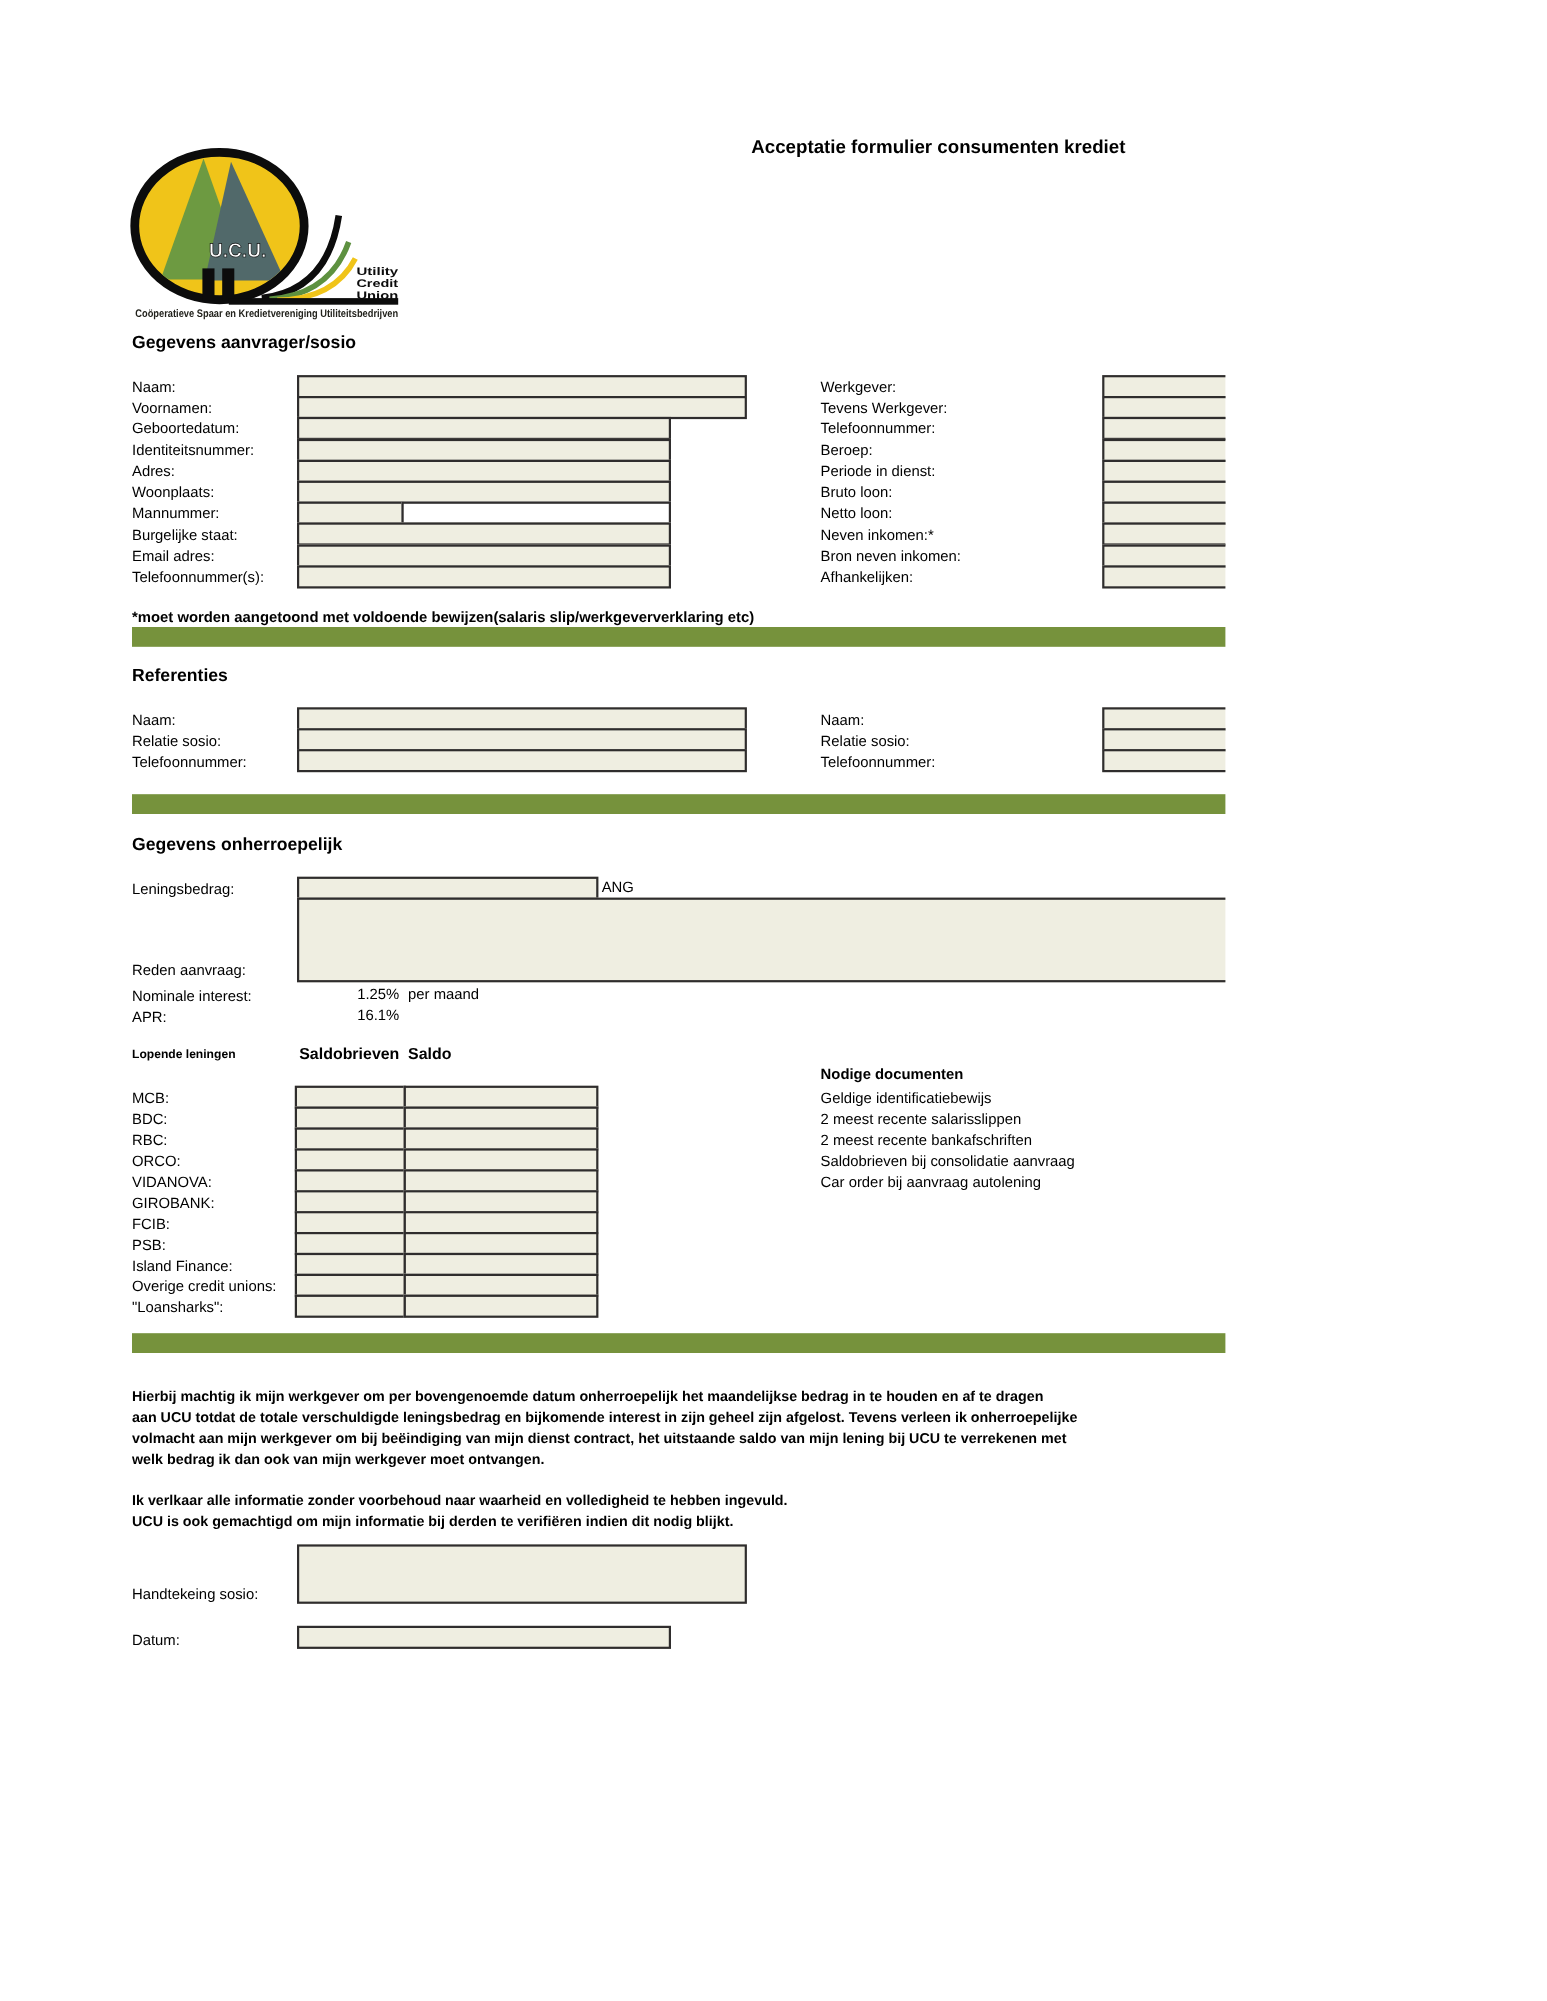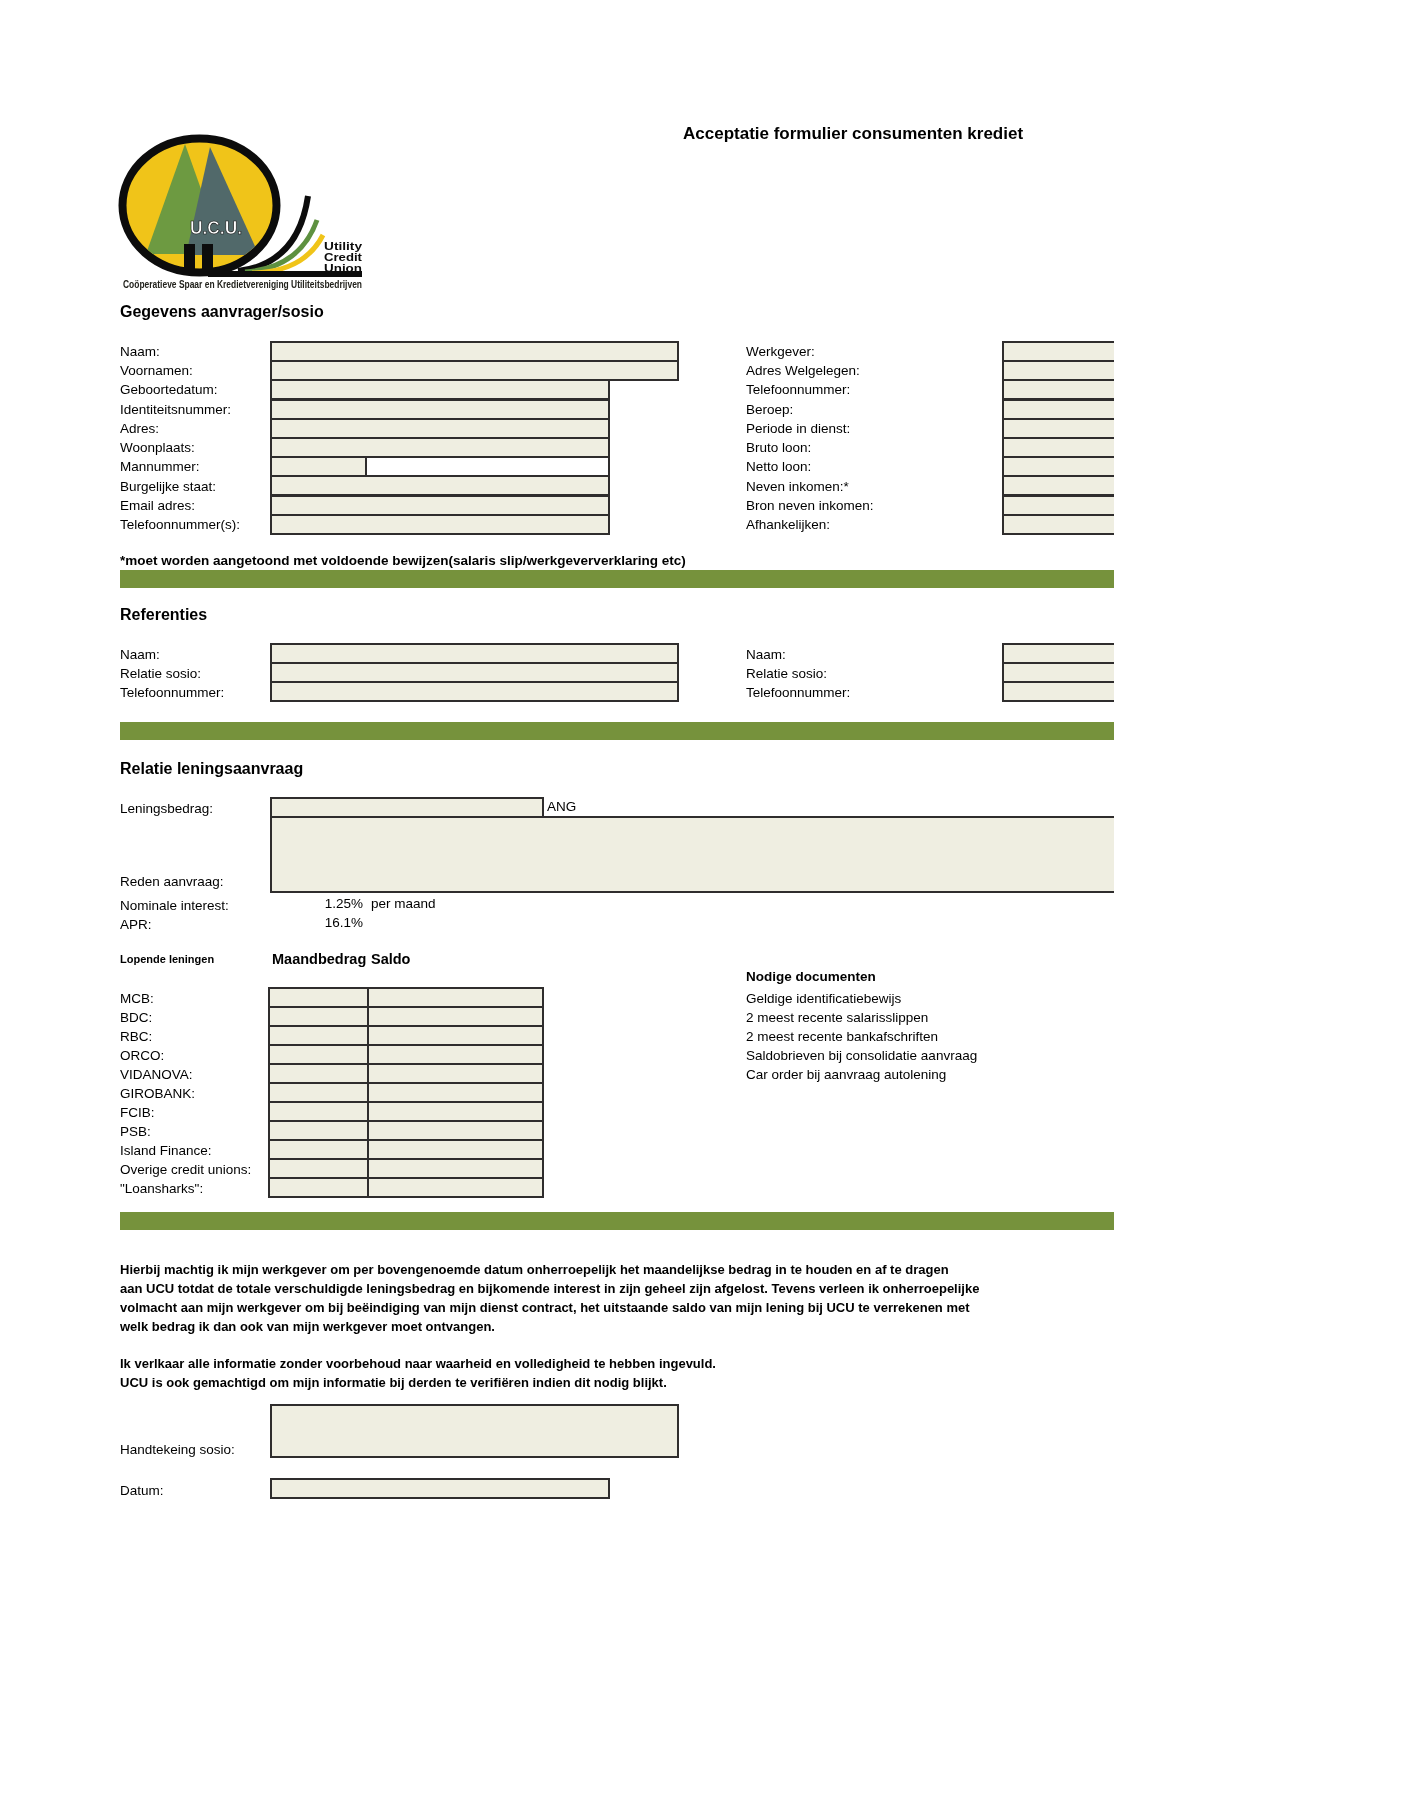--- a/index.html
+++ b/index.html
@@ -67,21 +67,21 @@
   <div class="cell" style="left:270px;top:399px;width:340px;"></div>
   <div class="cell" style="left:270px;top:418px;width:340px;"></div>
   <div class="cell" style="left:270px;top:437px;width:340px;"></div>
   <div class="cell" style="left:270px;top:456px;width:97px;"></div>
   <div class="cell white" style="left:365px;top:456px;width:245px;"></div>
   <div class="cell" style="left:270px;top:475px;width:340px;"></div>
   <div class="cell" style="left:270px;top:495px;width:340px;"></div>
   <div class="cell" style="left:270px;top:514px;width:340px;"></div>
 
   <div class="lbl" style="left:746px;top:342px;">Werkgever:</div>
-  <div class="lbl" style="left:746px;top:361px;">Adres Welgelegen:</div>
+  <div class="lbl" style="left:746px;top:361px;">Tevens Werkgever:</div>
   <div class="lbl" style="left:746px;top:380px;">Telefoonnummer:</div>
   <div class="lbl" style="left:746px;top:400px;">Beroep:</div>
   <div class="lbl" style="left:746px;top:419px;">Periode in dienst:</div>
   <div class="lbl" style="left:746px;top:438px;">Bruto loon:</div>
   <div class="lbl" style="left:746px;top:457px;">Netto loon:</div>
   <div class="lbl" style="left:746px;top:477px;">Neven inkomen:*</div>
   <div class="lbl" style="left:746px;top:496px;">Bron neven inkomen:</div>
   <div class="lbl" style="left:746px;top:515px;">Afhankelijken:</div>
 
   <div class="cell" style="left:1002px;top:341px;width:216px;"></div>
@@ -109,37 +109,37 @@
 
   <div class="lbl" style="left:746px;top:645px;">Naam:</div>
   <div class="lbl" style="left:746px;top:664px;">Relatie sosio:</div>
   <div class="lbl" style="left:746px;top:683px;">Telefoonnummer:</div>
   <div class="cell" style="left:1002px;top:643px;width:283px;"></div>
   <div class="cell" style="left:1002px;top:662px;width:283px;"></div>
   <div class="cell" style="left:1002px;top:681px;width:283px;"></div>
 
   <div class="bar" style="top:722px;"></div>
 
-  <div class="h" style="left:120px;top:760px;">Relatie leningsaanvraag</div>
+  <div class="h" style="left:120px;top:760px;">Gegevens onherroepelijk</div>
 
   <div class="lbl" style="left:120px;top:799px;">Leningsbedrag:</div>
   <div class="cell" style="left:270px;top:797px;width:274px;"></div>
   <div class="val" style="left:547px;top:799px;">ANG</div>
 
   <div class="cell" style="left:270px;top:816px;width:1015px;height:77px;"></div>
   <div class="lbl" style="left:120px;top:872px;">Reden aanvraag:</div>
 
   <div class="lbl" style="left:120px;top:896px;">Nominale interest:</div>
   <div class="val" style="left:270px;top:896px;width:93px;text-align:right;">1.25%</div>
   <div class="val" style="left:371px;top:896px;">per maand</div>
   <div class="lbl" style="left:120px;top:915px;">APR:</div>
   <div class="val" style="left:270px;top:915px;width:93px;text-align:right;">16.1%</div>
 
   <div class="lbl b" style="left:120px;top:950px;font-size:11px;">Lopende leningen</div>
-  <div class="lbl b" style="left:272px;top:950px;font-size:14.5px;">Maandbedrag</div>
+  <div class="lbl b" style="left:272px;top:950px;font-size:14.5px;">Saldobrieven</div>
   <div class="lbl b" style="left:371px;top:950px;font-size:14.5px;">Saldo</div>
 
   <div class="lbl" style="left:120px;top:989px;">MCB:</div>
   <div class="lbl" style="left:120px;top:1008px;">BDC:</div>
   <div class="lbl" style="left:120px;top:1027px;">RBC:</div>
   <div class="lbl" style="left:120px;top:1046px;">ORCO:</div>
   <div class="lbl" style="left:120px;top:1065px;">VIDANOVA:</div>
   <div class="lbl" style="left:120px;top:1084px;">GIROBANK:</div>
   <div class="lbl" style="left:120px;top:1103px;">FCIB:</div>
   <div class="lbl" style="left:120px;top:1122px;">PSB:</div>

